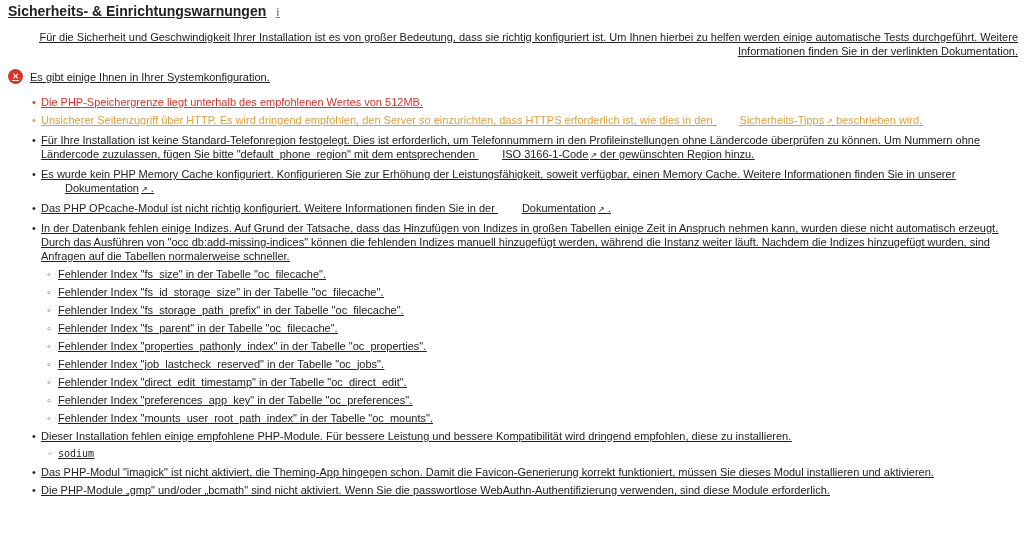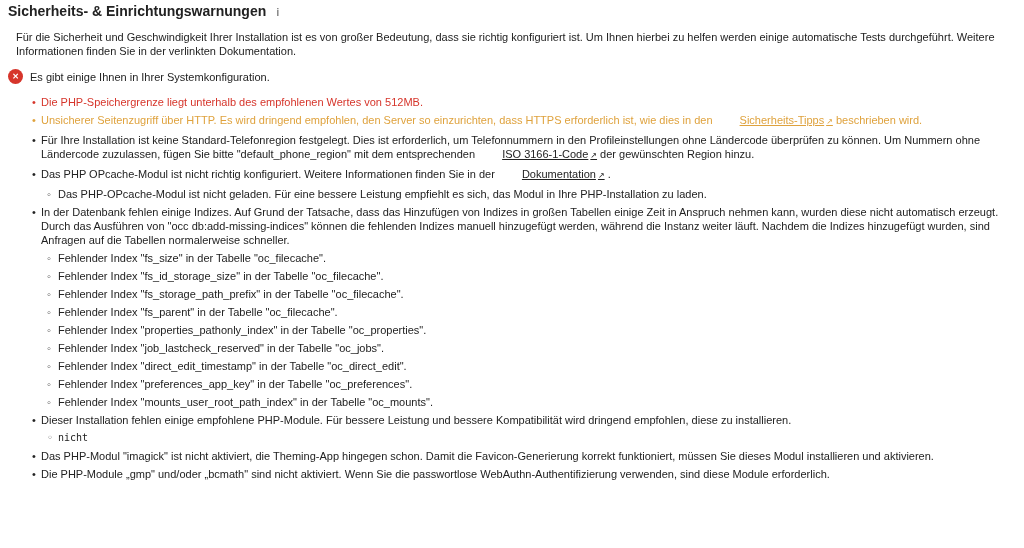--- a/index.html
+++ b/index.html
@@ -1,15 +1,15 @@
 <!DOCTYPE html>
 <html style="--error: #d6352b; --warning: #dfa23d;"><head>
 <meta charset="utf-8">
 <style>
-  * { box-sizing: border-box; }
+  * { box-sizing: border-box; text-decoration: underline; }
   html, body { margin: 0; padding: 0; }
   body {
     width: 1024px; height: 548px;
     background: #ffffff;
     color: #222222;
     font-family: "Liberation Sans", sans-serif;
     font-size: 11px;
     line-height: 14px;
     overflow: hidden;
   }
@@ -23,21 +23,21 @@
     color: #222;
   }
   .info-i {
     color: #8a8a8a;
     font-weight: bold;
     font-size: 11px;
     margin-left: 10px;
     cursor: pointer;
   }
 
-  p.intro { margin: 0 0 11px 8px; }
+  p.intro { margin: 0 0 11px 0; text-align: right; }
 
   .status-row {
     display: flex;
     align-items: center;
     margin: 0 0 11px 0;
   }
   .status-icon {
     width: 15px; height: 15px;
     border-radius: 50%;
     background: var(--error, #d6352b);
@@ -114,34 +114,33 @@
 
   <div class="status-row">
     <span class="status-icon">✕</span>
     <span>Es gibt einige Ihnen in Ihrer Systemkonfiguration.</span>
   </div>
 
   <ul class="warnings">
       <li class="error">Die PHP-Speichergrenze liegt unterhalb des empfohlenen Wertes von 512MB.</li>
       <li class="warning">Unsicherer Seitenzugriff über HTTP. Es wird dringend empfohlen, den Server so einzurichten, dass HTTPS erforderlich ist, wie dies in den <a class="lnk" href="#"><span>Sicherheits-Tipps</span><span class="ext">↗</span></a> beschrieben wird.</li>
       <li class="normal">Für Ihre Installation ist keine Standard-Telefonregion festgelegt. Dies ist erforderlich, um Telefonnummern in den Profileinstellungen ohne Ländercode überprüfen zu können. Um Nummern ohne Ländercode zuzulassen, fügen Sie bitte "default_phone_region" mit dem entsprechenden <a class="lnk" href="#"><span>ISO 3166-1-Code</span><span class="ext">↗</span></a> der gewünschten Region hinzu.</li>
-      <li class="normal">Das PHP OPcache-Modul ist nicht richtig konfiguriert. Weitere Informationen finden Sie in der <a class="lnk" href="#"><span>Dokumentation</span><span class="ext">↗</span></a> .<ul class="subs">
-          <li>Das PHP-OPcache-Modul ist nicht geladen. Für eine bessere Leistung empfiehlt es sich, das Modul in Ihre PHP-Installation zu laden.</li>
-        </ul></li>
+      <li class="normal">Es wurde kein PHP Memory Cache konfiguriert. Konfigurieren Sie zur Erhöhung der Leistungsfähigkeit, soweit verfügbar, einen Memory Cache. Weitere Informationen finden Sie in unserer <a class="lnk" href="#"><span>Dokumentation</span><span class="ext">↗</span></a> .</li>
+      <li class="normal">Das PHP OPcache-Modul ist nicht richtig konfiguriert. Weitere Informationen finden Sie in der <a class="lnk" href="#"><span>Dokumentation</span><span class="ext">↗</span></a> .</li>
       <li class="normal">In der Datenbank fehlen einige Indizes. Auf Grund der Tatsache, dass das Hinzufügen von Indizes in großen Tabellen einige Zeit in Anspruch nehmen kann, wurden diese nicht automatisch erzeugt. Durch das Ausführen von "occ db:add-missing-indices" können die fehlenden Indizes manuell hinzugefügt werden, während die Instanz weiter läuft. Nachdem die Indizes hinzugefügt wurden, sind Anfragen auf die Tabellen normalerweise schneller.<ul class="subs">
           <li>Fehlender Index "fs_size" in der Tabelle "oc_filecache".</li>
           <li>Fehlender Index "fs_id_storage_size" in der Tabelle "oc_filecache".</li>
           <li>Fehlender Index "fs_storage_path_prefix" in der Tabelle "oc_filecache".</li>
           <li>Fehlender Index "fs_parent" in der Tabelle "oc_filecache".</li>
           <li>Fehlender Index "properties_pathonly_index" in der Tabelle "oc_properties".</li>
           <li>Fehlender Index "job_lastcheck_reserved" in der Tabelle "oc_jobs".</li>
           <li>Fehlender Index "direct_edit_timestamp" in der Tabelle "oc_direct_edit".</li>
           <li>Fehlender Index "preferences_app_key" in der Tabelle "oc_preferences".</li>
           <li>Fehlender Index "mounts_user_root_path_index" in der Tabelle "oc_mounts".</li>
         </ul></li>
       <li class="normal">Dieser Installation fehlen einige empfohlene PHP-Module. Für bessere Leistung und bessere Kompatibilität wird dringend empfohlen, diese zu installieren.<ul class="subs">
-          <li class="mono">nicht</li>
+          <li class="mono">sodium</li>
         </ul></li>
       <li class="normal">Das PHP-Modul "imagick" ist nicht aktiviert, die Theming-App hingegen schon. Damit die Favicon-Generierung korrekt funktioniert, müssen Sie dieses Modul installieren und aktivieren.</li>
       <li class="normal">Die PHP-Module „gmp" und/oder „bcmath" sind nicht aktiviert. Wenn Sie die passwortlose WebAuthn-Authentifizierung verwenden, sind diese Module erforderlich.</li>
     </ul>
 
 </div>
 
 </body></html>

